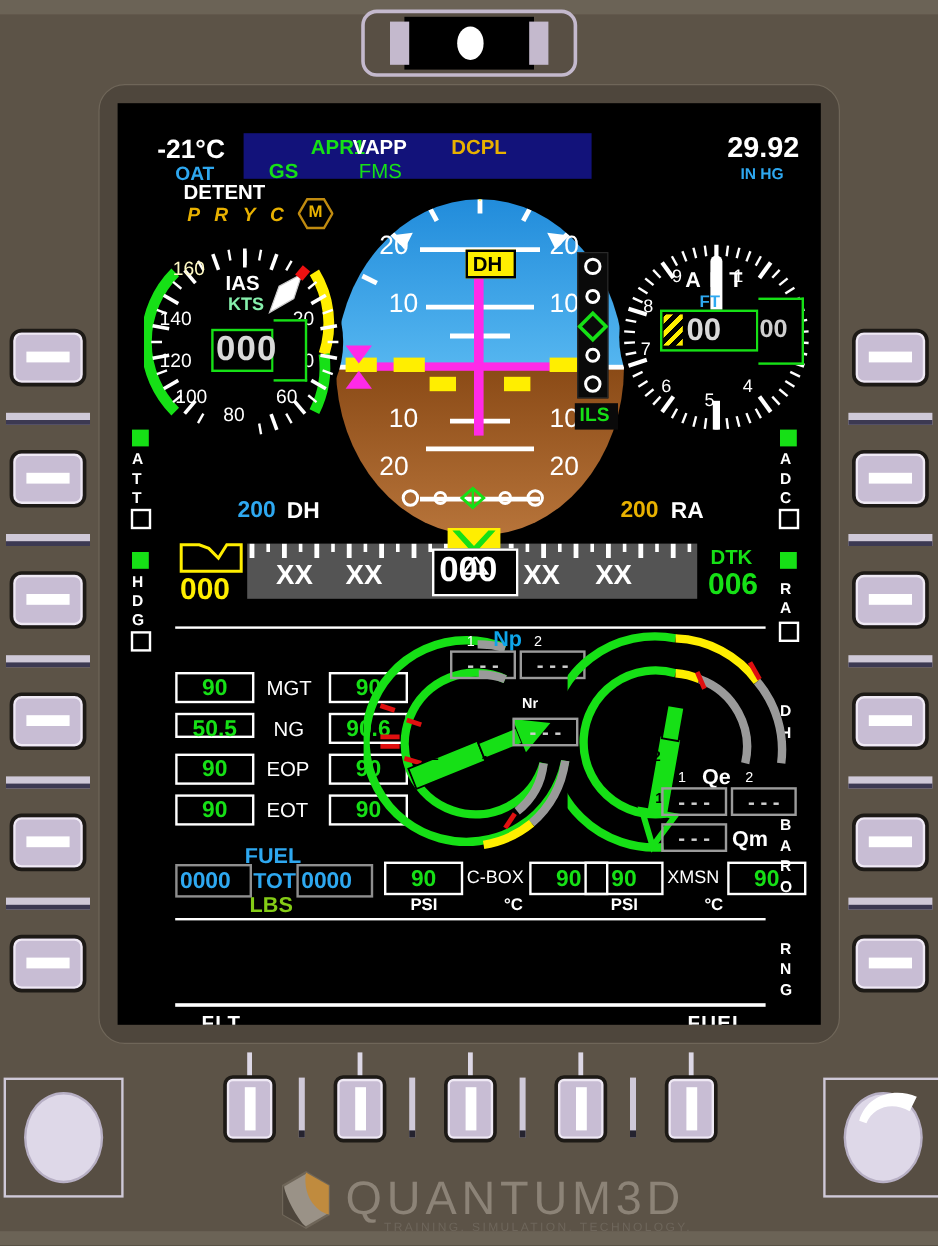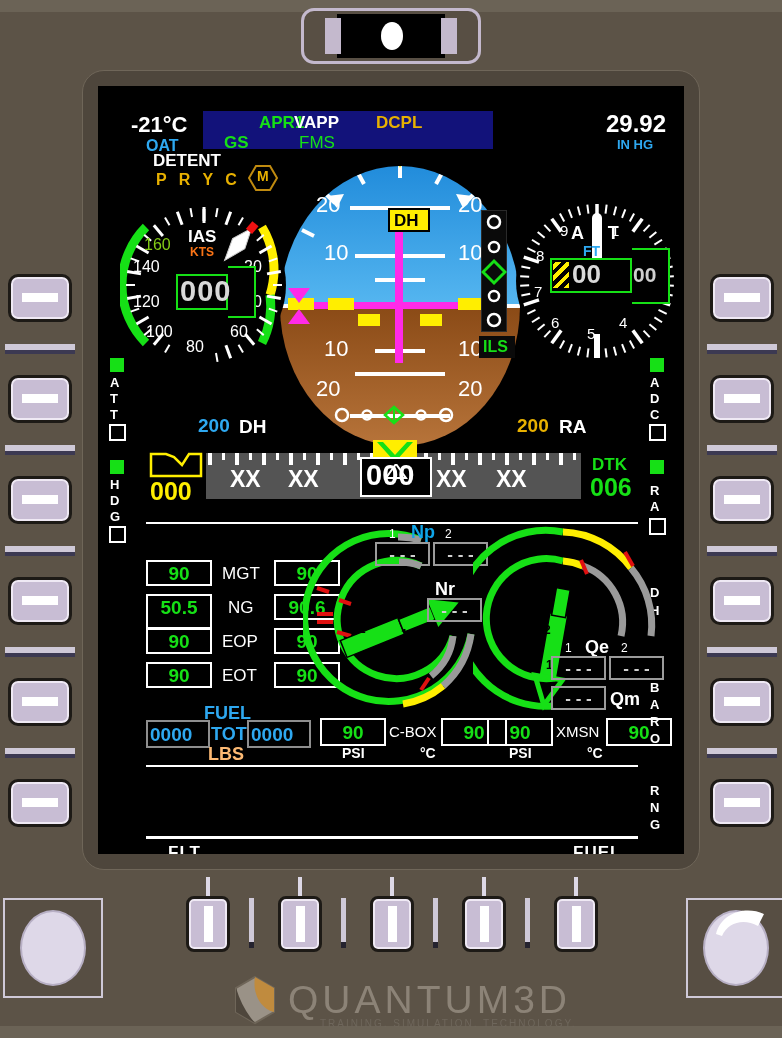--- a/index.html
+++ b/index.html
@@ -229,21 +229,21 @@
   <div class="box" style="left:105px;top:25px;width:290px;height:38px;background:#12127a;"></div>
   <div class="t" style="left:118px;top:28px;font-size:17px;color:#16e016;font-weight:bold;margin-left:43px;">APR1</div>
   <div class="t" style="left:126px;top:48px;font-size:17px;color:#16e016;font-weight:bold;">GS</div>
   <div class="t" style="left:196px;top:28px;font-size:17px;color:#fff;font-weight:bold;">VAPP</div>
   <div class="t" style="left:201px;top:48px;font-size:17px;color:#16e016;font-weight:normal;">FMS</div>
   <div class="t" style="left:278px;top:28px;font-size:17px;color:#e8b100;font-weight:bold;">DCPL</div>
 
   <div class="t" style="left:33px;top:28px;font-size:22px;color:#fff;font-weight:bold;">-21°C</div>
   <div class="t" style="left:48px;top:52px;font-size:16px;color:#2ea8f0;font-weight:bold;">OAT</div>
   <div class="t" style="left:55px;top:66px;font-size:17px;color:#fff;font-weight:bold;">DETENT</div>
-  <div class="t" style="left:58px;top:86px;font-size:16px;color:#e8b100;font-weight:bold;letter-spacing:4px;">P  R  Y  C</div>
+  <div class="t" style="left:58px;top:86px;font-size:16px;color:#e8b100;font-weight:bold;letter-spacing:4px;font-style:italic;">P  R  Y  C</div>
 
   <div class="abs" style="left:150px;top:78px;width:30px;height:28px">
     <svg width="30" height="28" viewBox="0 0 30 28">
       <path d="M8 2 L22 2 L29 14 L22 26 L8 26 L1 14 Z" fill="none" stroke="#c08b10" stroke-width="2"></path>
     </svg>
   </div>
   <div class="t" style="left:159px;top:83px;font-size:14px;color:#e8b100;font-weight:bold;">M</div>
 
   <div class="t" style="left:508px;top:26px;font-size:24px;color:#fff;font-weight:bold;">29.92</div>
   <div class="t" style="left:519px;top:52px;font-size:13px;color:#2ea8f0;font-weight:bold;">IN HG</div>
@@ -379,30 +379,30 @@
         <line x1="84" y1="6" x2="84" y2="15" transform="rotate(50 84 84)"></line>
         <line x1="84" y1="6" x2="84" y2="15" transform="rotate(30 84 84)"></line>
         <line x1="84" y1="6" x2="84" y2="15" transform="rotate(10 84 84)"></line>
       </g>
 
       <g transform="rotate(40 84 84)">
         <polygon points="84,10 92,30 84,52 76,30" fill="#ffffff" stroke="#cccccc"></polygon>
         <rect x="80" y="4" width="8" height="10" fill="#ee1111"></rect>
       </g>
     </svg>
-    <div class="t" style="left:24px;top:36px;font-size:16px;color:#84cc16;">160</div>
+    <div class="t" style="left:24px;top:16px;font-size:16px;color:#fef9c3;">160</div>
     <div class="t" style="left:13px;top:58px;font-size:16px;color:#fff;">140</div>
     <div class="t" style="left:13px;top:93px;font-size:16px;color:#fff;">120</div>
     <div class="t" style="left:26px;top:123px;font-size:16px;color:#fff;">100</div>
     <div class="t" style="left:66px;top:138px;font-size:16px;color:#fff;">80</div>
     <div class="t" style="left:110px;top:123px;font-size:16px;color:#fff;">60</div>
     <div class="t" style="left:124px;top:93px;font-size:16px;color:#fff;">40</div>
     <div class="t" style="left:124px;top:58px;font-size:16px;color:#fff;">20</div>
     <div class="t" style="left:68px;top:27px;font-size:17px;color:#fff;font-weight:bold;">IAS</div>
-    <div class="t" style="left:70px;top:45px;font-size:12px;color:#f97316;font-weight:bold;">KTS</div>
+    <div class="t" style="left:70px;top:45px;font-size:15px;color:#86efac;font-weight:bold;">KTS</div>
   </div>
 
   <div class="box grnbox" style="left:78px;top:188px;width:52px;height:36px;background:#000;"></div>
   <div class="box" style="left:130px;top:180px;width:28px;height:52px;border:2px solid #16e016;border-left:none;background:#000;"></div>
   <div class="t" style="left:82px;top:191px;font-size:29px;color:#d9d9d9;font-weight:bold;letter-spacing:1px;">000</div>
 
   <div class="abs" style="left:416px;top:112px;width:166px;height:166px">
     <svg width="166" height="166" viewBox="0 0 166 166">
       <circle cx="83" cy="83" r="81" fill="#000"></circle>
       <g stroke="#fff" stroke-width="3.5">
@@ -607,21 +607,21 @@
   <div class="abs" style="left:550px;top:698px">
     <div class="t" style="left:2px;top:0;font-size:13px;color:#fff;font-weight:bold;">R</div>
     <div class="t" style="left:2px;top:17px;font-size:13px;color:#fff;font-weight:bold;">N</div>
     <div class="t" style="left:2px;top:34px;font-size:13px;color:#fff;font-weight:bold;">G</div>
   </div>
 
   <div class="box whtbox" style="left:48px;top:474px;width:66px;height:26px;font-size:19px;line-height:24px;">90</div>
   <div class="t" style="left:124px;top:479px;font-size:17px;color:#fff;">MGT</div>
   <div class="box whtbox" style="left:176px;top:474px;width:66px;height:26px;font-size:19px;line-height:24px;">90</div>
 
-  <div class="box whtbox" style="left:48px;top:508px;width:66px;height:35px;font-size:19px;line-height:24px;">50.5</div>
+  <div class="box whtbox" style="left:48px;top:508px;width:66px;height:21px;font-size:19px;line-height:24px;">50.5</div>
   <div class="t" style="left:130px;top:513px;font-size:17px;color:#fff;">NG</div>
   <div class="box whtbox" style="left:176px;top:508px;width:66px;height:26px;font-size:19px;line-height:24px;">90.6</div>
 
   <div class="box whtbox" style="left:48px;top:542px;width:66px;height:26px;font-size:19px;line-height:24px;">90</div>
   <div class="t" style="left:124px;top:547px;font-size:17px;color:#fff;">EOP</div>
   <div class="box whtbox" style="left:176px;top:542px;width:66px;height:26px;font-size:19px;line-height:24px;">90</div>
 
   <div class="box whtbox" style="left:48px;top:576px;width:66px;height:26px;font-size:19px;line-height:24px;">90</div>
   <div class="t" style="left:124px;top:581px;font-size:17px;color:#fff;">EOT</div>
   <div class="box whtbox" style="left:176px;top:576px;width:66px;height:26px;font-size:19px;line-height:24px;">90</div>
@@ -654,21 +654,21 @@
       </g>
       <text x="56" y="107" fill="#000" font-size="12" font-family="Liberation Sans" font-weight="bold">2</text>
       <text x="98" y="112" fill="#000" font-size="12" font-family="Liberation Sans" font-weight="bold">1</text>
     </svg>
   </div>
   <div class="t" style="left:313px;top:437px;font-size:18px;color:#0ea5e9;font-weight:bold;">Np</div>
   <div class="t" style="left:291px;top:442px;font-size:12px;color:#fff;">1</div>
   <div class="t" style="left:347px;top:442px;font-size:12px;color:#fff;">2</div>
   <div class="box gryboxd" style="left:277px;top:456px;width:55px;height:24px;font-size:17px;line-height:22px;">- - -</div>
   <div class="box gryboxd" style="left:335px;top:456px;width:55px;height:24px;font-size:17px;line-height:22px;">- - -</div>
-  <div class="t" style="left:337px;top:494px;font-size:18px;color:#fff;font-weight:bold;">Nr</div>
+  <div class="t" style="left:337px;top:494px;font-size:12px;color:#fff;font-weight:bold;">Nr</div>
   <div class="box gryboxd" style="left:329px;top:512px;width:55px;height:24px;font-size:17px;line-height:22px;">- - -</div>
 
   <div class="abs" style="left:375px;top:440px;width:200px;height:200px">
     <svg width="200" height="200" viewBox="0 0 200 200">
       <path d="M 90 6 A 88 88 0 1 0 80 180" fill="none" stroke="#16e016" stroke-width="7"></path>
       <path d="M 90 6 A 88 88 0 0 1 158 42" fill="none" stroke="#ffee00" stroke-width="7"></path>
       <path d="M 158 42 A 88 88 0 0 1 178 110" fill="none" stroke="#9a9a9a" stroke-width="7"></path>
       <path d="M 90 35 A 60 60 0 1 0 82 152" fill="none" stroke="#16e016" stroke-width="7"></path>
       <path d="M 90 35 A 60 60 0 0 1 110 40" fill="none" stroke="#ffee00" stroke-width="7"></path>
       <path d="M 110 40 A 60 60 0 0 1 148 110" fill="none" stroke="#9a9a9a" stroke-width="7"></path>
@@ -692,21 +692,21 @@
   <div class="box gryboxd" style="left:511px;top:570px;width:55px;height:24px;font-size:17px;line-height:22px;">- - -</div>
   <div class="box gryboxd" style="left:453px;top:600px;width:55px;height:24px;font-size:17px;line-height:22px;">- - -</div>
   <div class="t" style="left:512px;top:604px;font-size:18px;color:#fff;font-weight:bold;">Qm</div>
 
   <div class="t" style="left:106px;top:618px;font-size:18px;color:#2ea8f0;font-weight:bold;">FUEL</div>
   <div class="box" style="left:48px;top:634px;width:64px;height:28px;border:2px solid #8e8e8e;background:#000;"></div>
   <div class="t" style="left:52px;top:639px;font-size:19px;color:#2ea8f0;font-weight:bold;">0000</div>
   <div class="t" style="left:113px;top:639px;font-size:18px;color:#2ea8f0;font-weight:bold;">TOT</div>
   <div class="box" style="left:149px;top:634px;width:64px;height:28px;border:2px solid #8e8e8e;background:#000;"></div>
   <div class="t" style="left:153px;top:639px;font-size:19px;color:#2ea8f0;font-weight:bold;">0000</div>
-  <div class="t" style="left:110px;top:659px;font-size:18px;color:#fdba74;font-weight:bold;">LBS</div>
+  <div class="t" style="left:110px;top:659px;font-size:18px;color:#84cc16;font-weight:bold;">LBS</div>
 
   <div class="box whtbox" style="left:222px;top:632px;width:66px;height:28px;font-size:19px;line-height:26px;">90</div>
   <div class="t" style="left:244px;top:660px;font-size:14px;color:#fff;font-weight:bold;">PSI</div>
   <div class="t" style="left:291px;top:638px;font-size:15px;color:#fff;">C-BOX</div>
   <div class="box whtbox" style="left:343px;top:632px;width:66px;height:28px;font-size:19px;line-height:26px;">90</div>
   <div class="t" style="left:322px;top:660px;font-size:14px;color:#fff;font-weight:bold;">°C</div>
 
   <div class="box whtbox" style="left:389px;top:632px;width:66px;height:28px;font-size:19px;line-height:26px;">90</div>
   <div class="t" style="left:411px;top:660px;font-size:14px;color:#fff;font-weight:bold;">PSI</div>
   <div class="t" style="left:458px;top:638px;font-size:15px;color:#fff;">XMSN</div>

